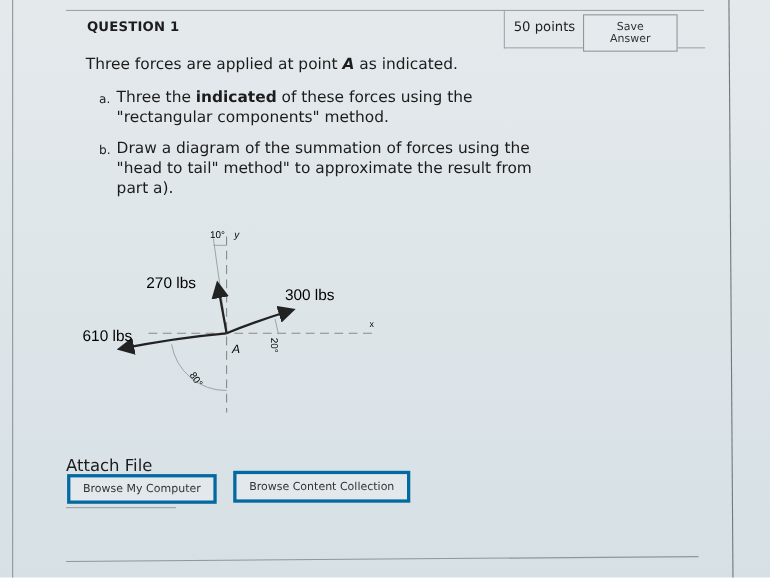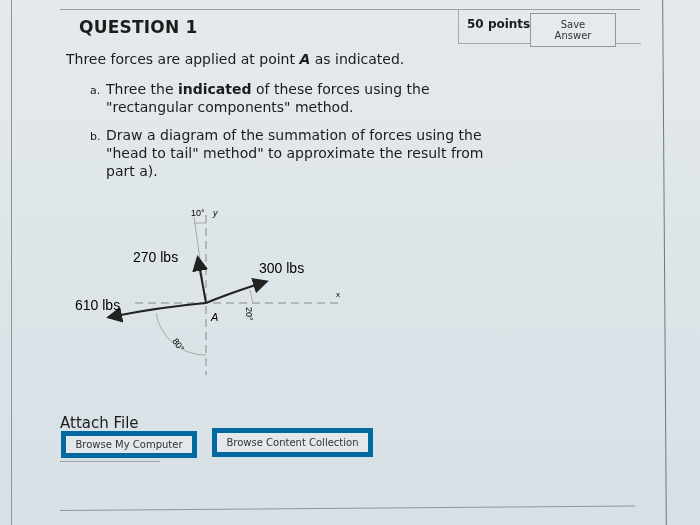--- a/index.html
+++ b/index.html
@@ -4,33 +4,33 @@
 <style>
   html, body { margin:0; padding:0; }
   body {
     width:700px; height:525px; overflow:hidden; position:relative;
     background: linear-gradient(180deg,#e4e9ec 0%,#dfe6ea 40%,#d6e0e5 100%);
     font-family:"DejaVu Sans", sans-serif; color:#1c1c1c;
   }
   .edge-left { position:absolute; left:11px; top:0; width:1px; height:525px; background:#8d9599; }
   .edge-right { position:absolute; left:664px; top:0; width:1px; height:525px; background:#6e797e; transform:rotate(-0.4deg); }
   .top-rule { position:absolute; left:60px; top:9px; width:580px; height:1px; background:#9aa3a7; }
-  .q-title { position:absolute; left:79px; top:17px; font-size:17px; font-weight:bold; letter-spacing:0.2px;text-align:right; }
+  .q-title { position:absolute; left:79px; top:17px; font-size:12px; font-weight:bold; letter-spacing:0.2px;text-align:right; }
   .points-box { position:absolute; left:458px; top:9px; width:182px; height:34px; border-left:1px solid #a0a8ac; border-bottom:1px solid #a0a8ac; }
-  .points { position:absolute; left:467px; top:17px; font-size:12px; font-weight:bold; }
+  .points { position:absolute; left:467px; top:17px; font-size:12px; font-weight:normal; }
   .save-btn { position:absolute; left:530px; top:13px; width:86px; height:24px; border:1px solid #8e979b; background:#e4eaed; font-size:10px; color:#333; display:flex; align-items:center; justify-content:center; font-family:"DejaVu Sans", sans-serif; padding:16px; }
-  .intro { position:absolute; left:66px; top:51px; font-size:14px; }
+  .intro { position:absolute; left:78px; top:51px; font-size:14px; }
   .intro b { font-style:italic; }
   .item { position:absolute; font-size:14px; line-height:18px; }
   .item .marker { position:absolute; left:-16px; font-size:11px; top:2px; }
   .item-a { left:106px; top:80px; width:330px; }
   .item-b { left:106px; top:126px; width:400px; }
   .diagram { position:absolute; left:60px; top:195px; }
   .attach-label { position:absolute; left:60px; top:414px; font-size:15px; }
-  .btn { position:absolute; border:5px solid #0369a1; background:#e2e8eb; font-size:10px; color:#333; display:flex; align-items:center; justify-content:center; font-family:"DejaVu Sans", sans-serif; padding:0; }
+  .btn { position:absolute; border:3px solid #0369a1; background:#e2e8eb; font-size:10px; color:#333; display:flex; align-items:center; justify-content:center; font-family:"DejaVu Sans", sans-serif; padding:0; }
   .btn-browse-pc { left:61px; top:431px; width:136px; height:27px; }
   .btn-browse-cc { left:212px; top:428px; width:161px; height:29px; }
   .rule-1 { position:absolute; left:60px; top:461px; width:100px; height:1px; background:#9aa3a7; }
   .rule-2 { position:absolute; left:60px; top:510px; width:575px; height:1px; background:#8e979b; transform:rotate(-0.45deg); transform-origin:left; }
 </style>
 </head>
 <body>
 
 <div class="edge-left"></div>
 <div class="edge-right"></div>

